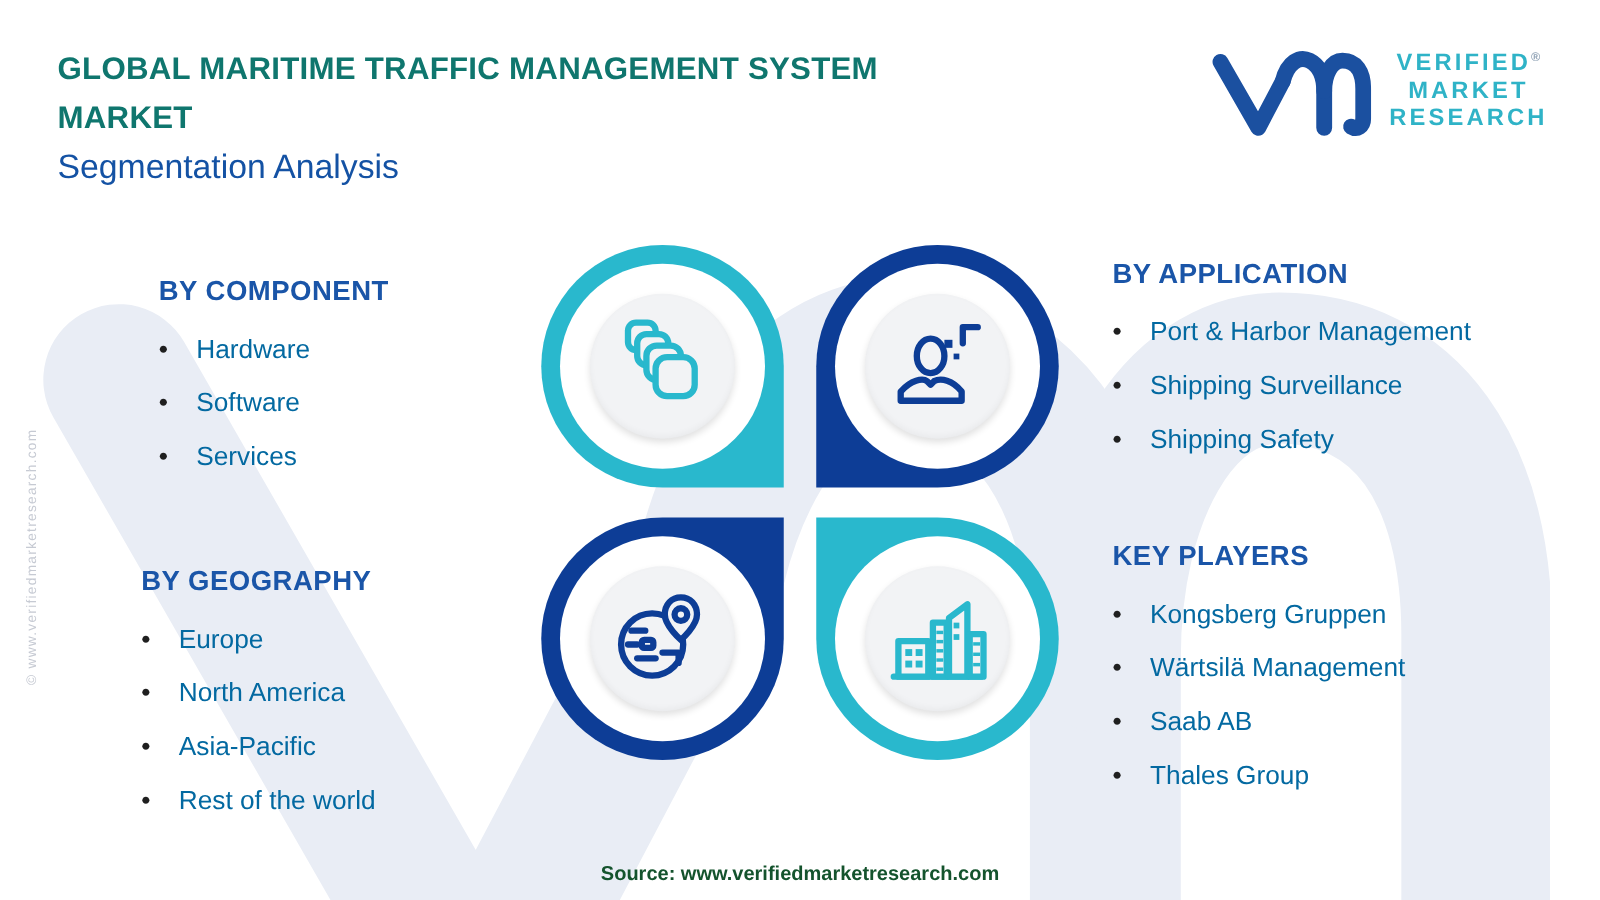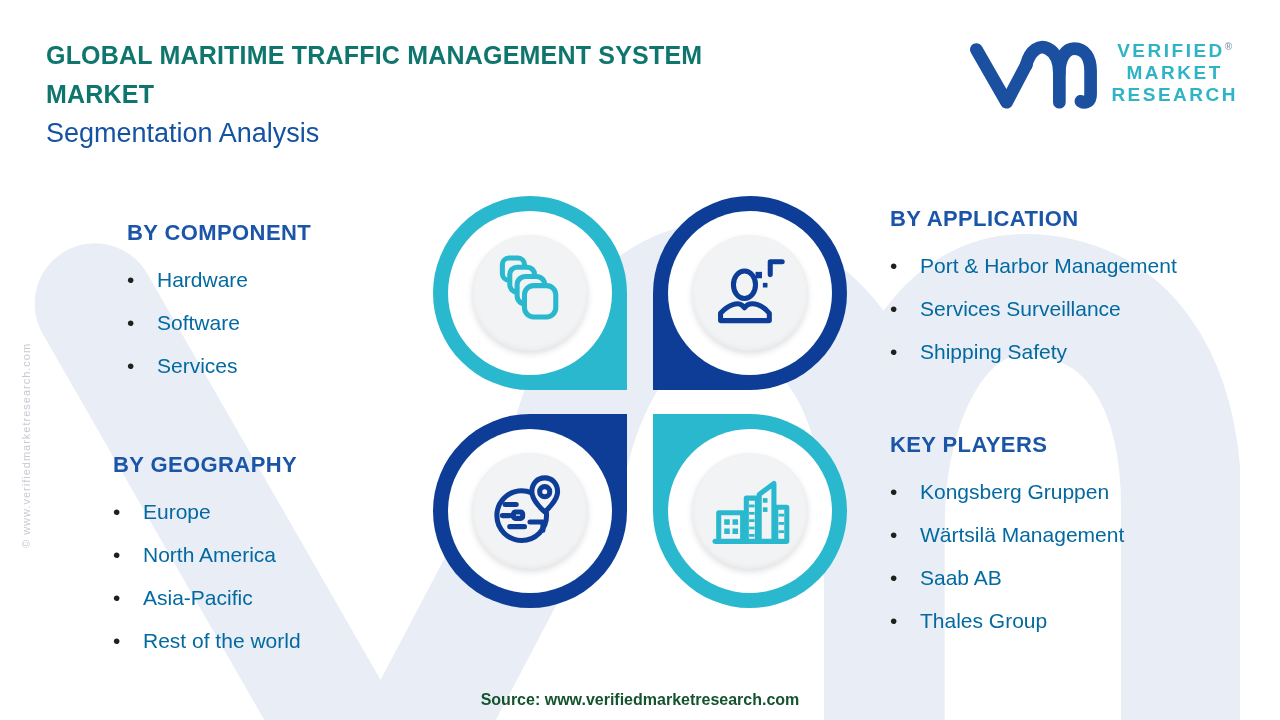--- a/index.html
+++ b/index.html
@@ -108,21 +108,21 @@
   </div>
 
   <div class="section sec-application">
     <div class="sec-heading">BY APPLICATION</div>
     <div class="item">
       <span class="bullet"></span>
       <span>Port &amp; Harbor Management</span>
       </div>
     <div class="item">
       <span class="bullet"></span>
-      <span>Services Surveillance</span>
+      <span>Shipping Surveillance</span>
       </div>
     <div class="item">
       <span class="bullet"></span>
       <span>Shipping Safety</span>
       </div>
   </div>
 
   <div class="section sec-geography">
     <div class="sec-heading">BY GEOGRAPHY</div>
     <div class="item">

